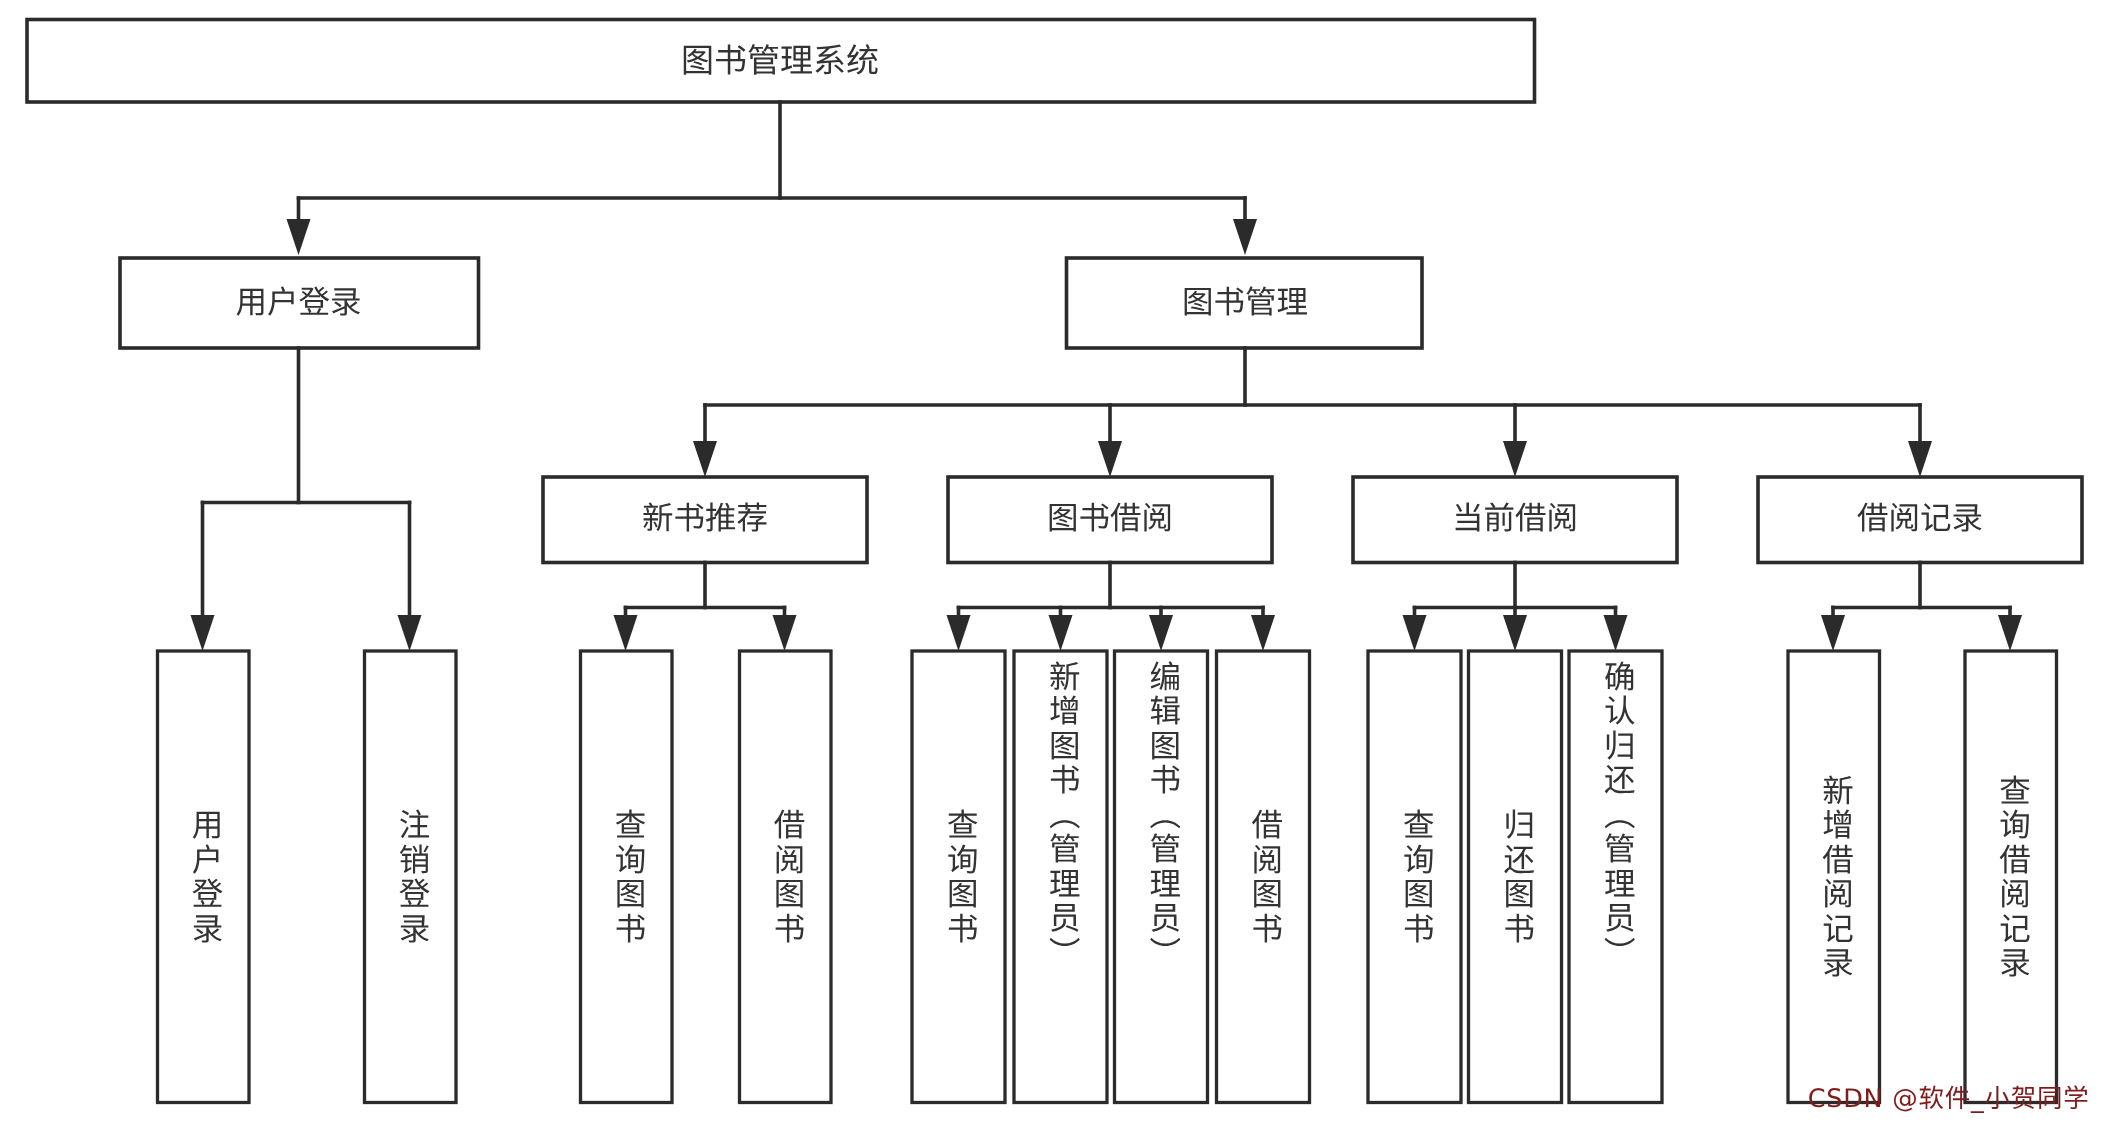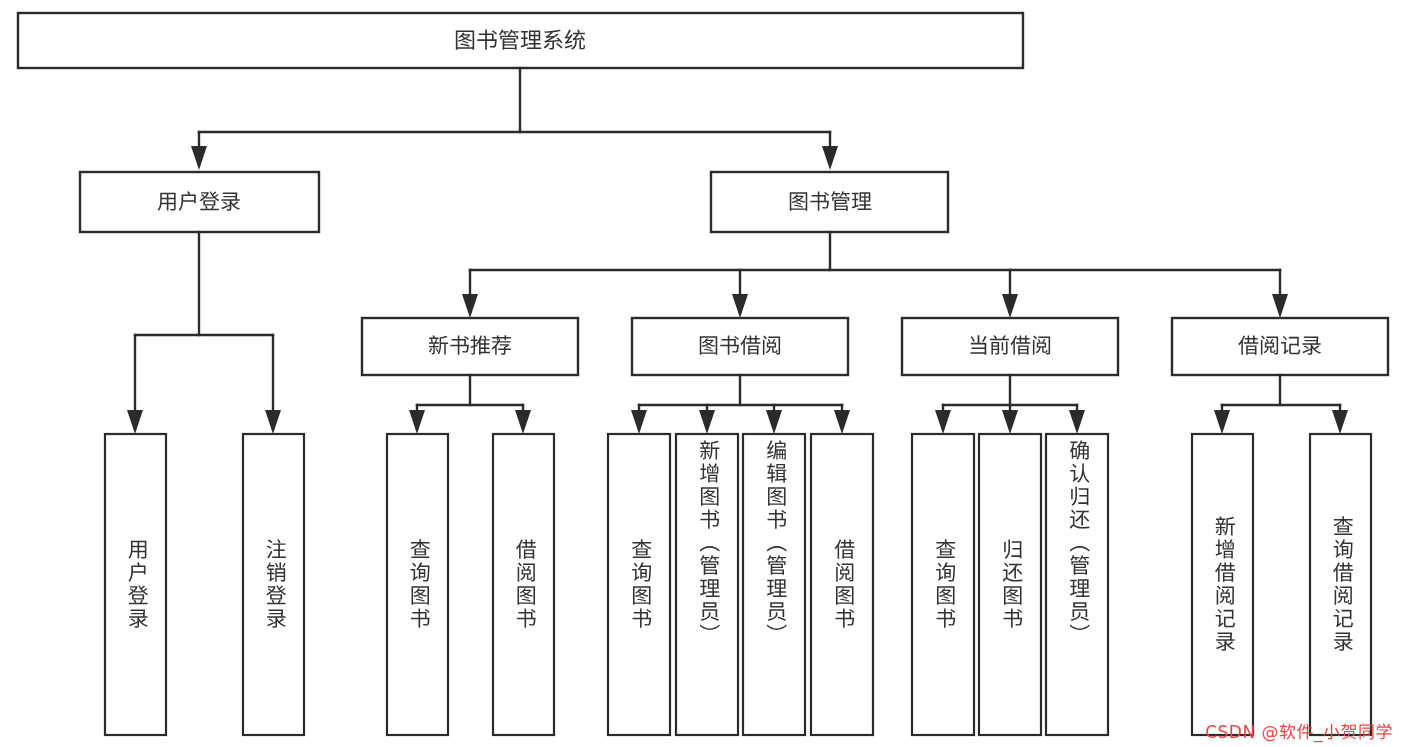--- a/index.html
+++ b/index.html
@@ -75,21 +75,21 @@
     color: #333333;
     white-space: nowrap;
     text-align: center;
   }
   .watermark {
     position: absolute;
     right: 12px;
     bottom: 4px;
     font-family: "DejaVu Sans", "Liberation Sans", sans-serif;
     font-size: 17px;
-    color: #ef4444;
+    color: #7f1d1d;
     letter-spacing: 0.5px;
     white-space: nowrap;
   }
 </style>
 </head>
 <body>
 
 <div id="diagram-root">
 
   <svg id="tree-svg" viewBox="0 0 1405 747" xmlns="http://www.w3.org/2000/svg">

